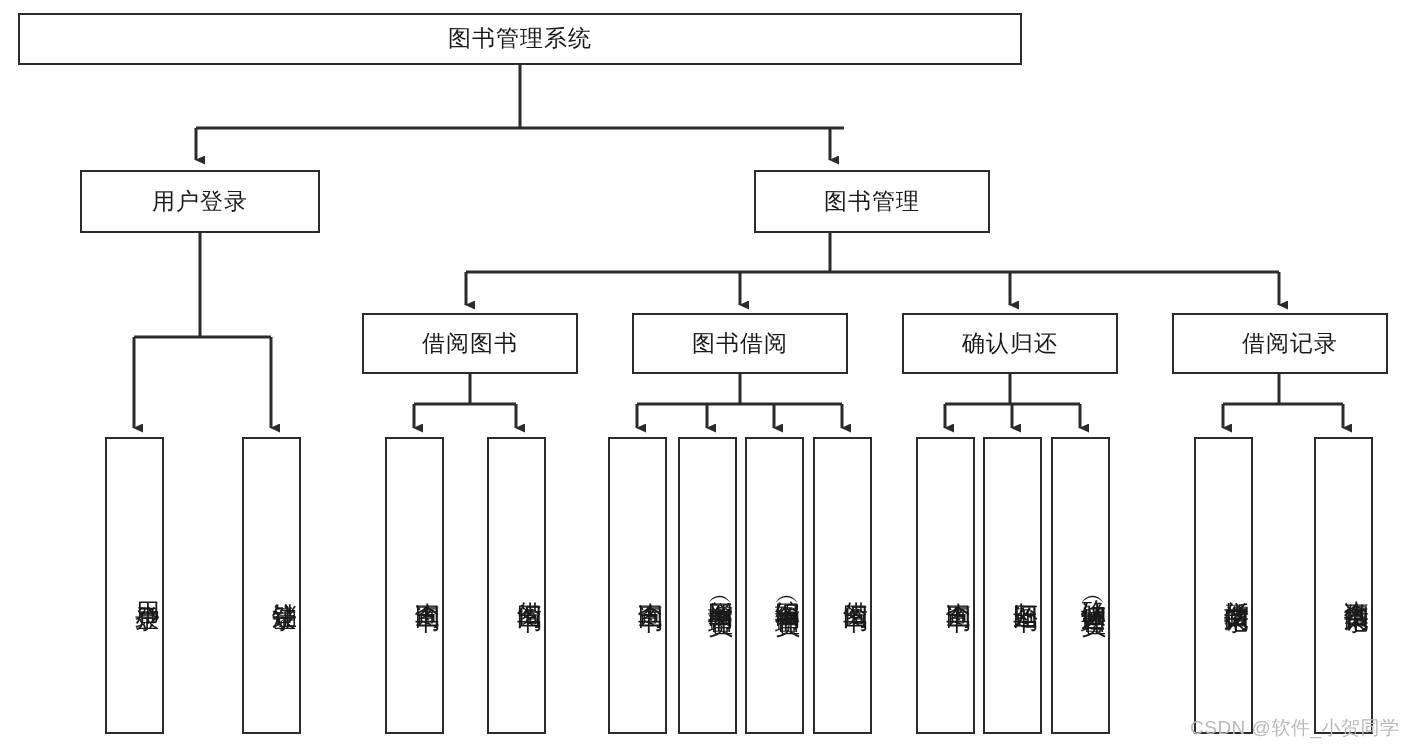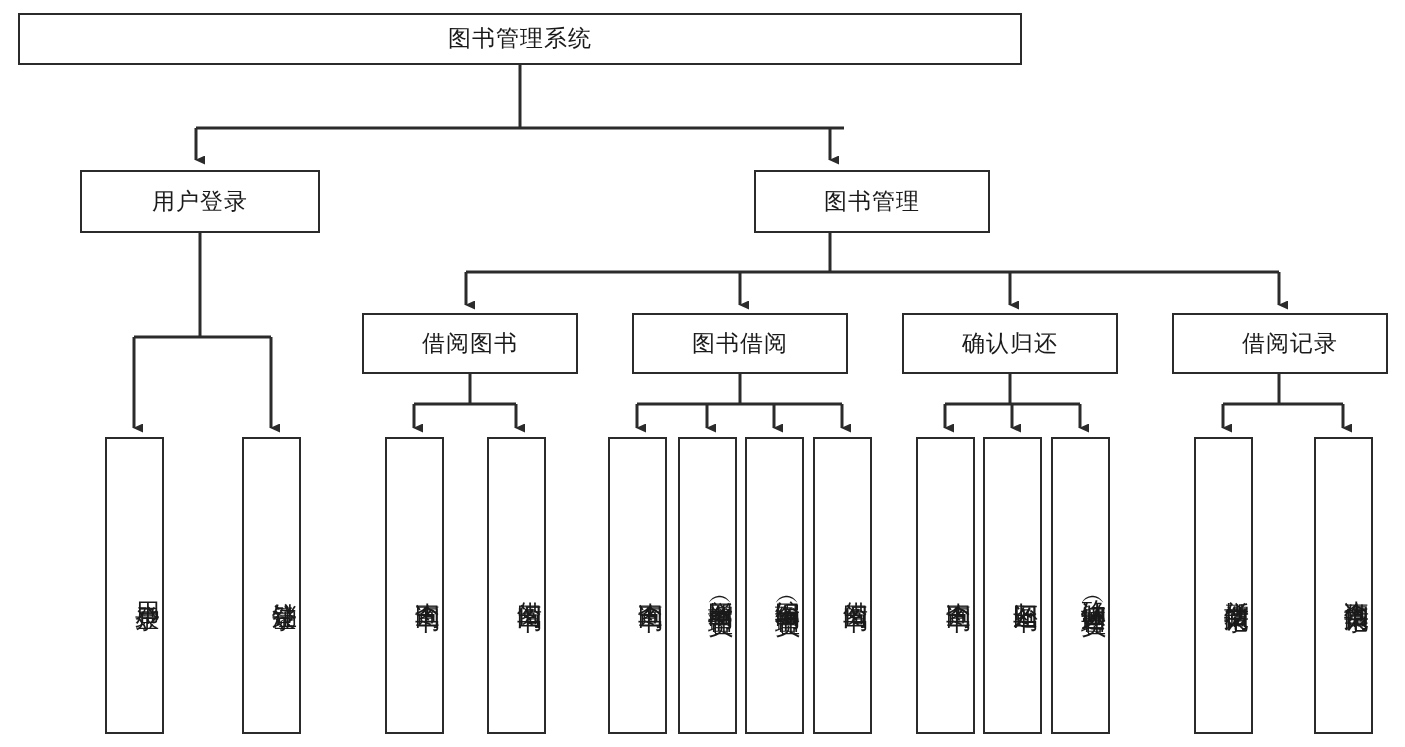--- a/index.html
+++ b/index.html
@@ -209,14 +209,15 @@
   </div>
 
   <div class="node vertical" style="left:1194px; top:437px; width:59px; height:297px;">
     <span class="vlabel">新增借阅记录</span>
   </div>
 
   <div class="node vertical" style="left:1314px; top:437px; width:59px; height:297px;">
     <span class="vlabel">查询借阅记录</span>
   </div>
 
+  <div class="watermark" style="left:1190px; top:715px;">CSDN @软件_小贺同学</div>
 
 </div>
 
 </body></html>

